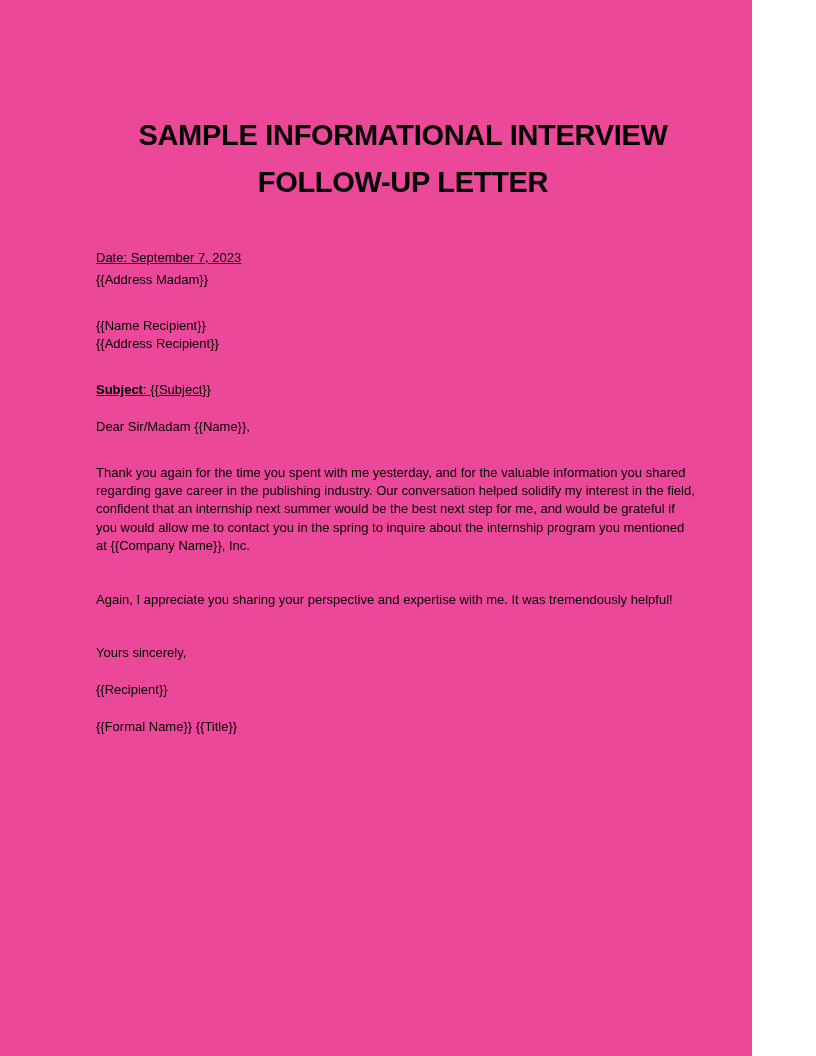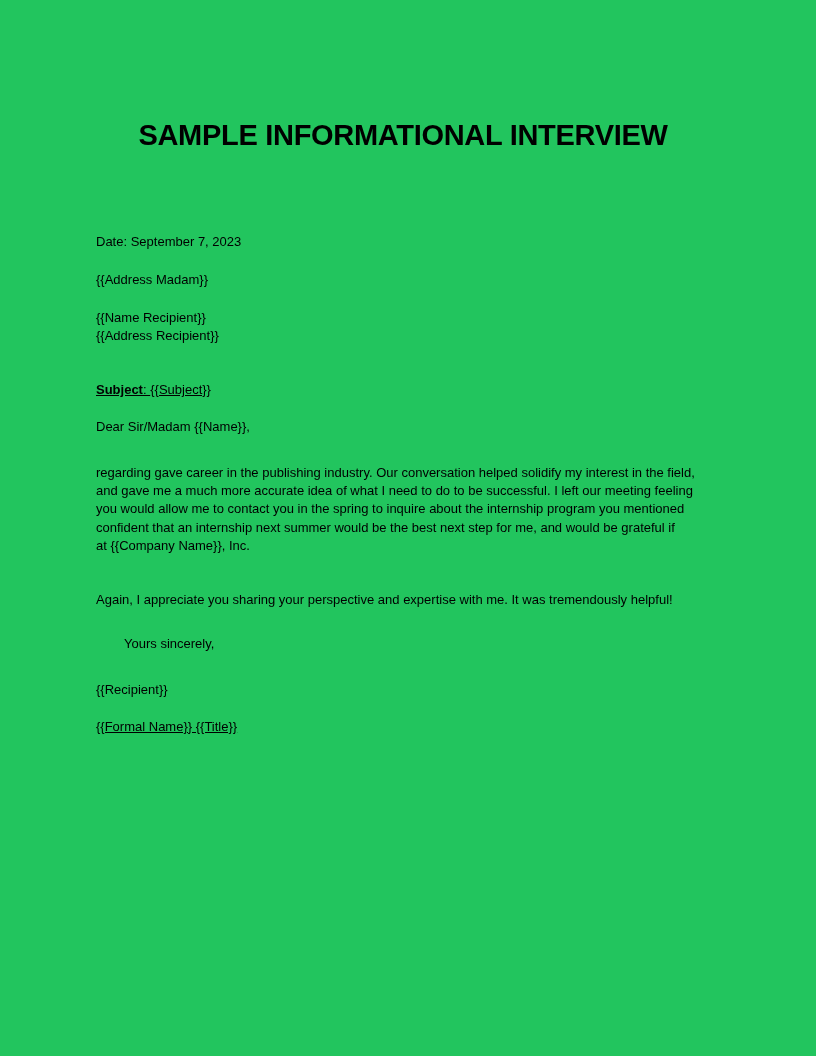--- a/index.html
+++ b/index.html
@@ -12,23 +12,23 @@
       height: 1056px;
       position: relative;
       overflow: hidden;
       font-family: "Liberation Sans", "DejaVu Sans", sans-serif;
       color: #000000;
     }
     .page {
       position: absolute;
       left: 0;
       top: 0;
-      width: 816px;
+      width: 752px;
       height: 1056px;
-      background: #22c55e;
+      background: #ec4899;
     }
     .title {
       position: absolute;
       left: 0;
       width: 806px;
       top: 112px;
       text-align: center;
       font-weight: bold;
       font-size: 29px;
       line-height: 47px;
@@ -37,61 +37,62 @@
     .title div { white-space: nowrap; }
     .body {
       position: absolute;
       left: 96px;
       top: 233px;
       width: 630px;
       font-size: 13px;
       line-height: 18.2px;
     }
     .line { white-space: nowrap; }
-    .date { position: absolute; top: 0; }
+    .date { position: absolute; top: 16px; text-decoration: underline; }
     .sender { position: absolute; top: 38px; }
-    .recipient { position: absolute; top: 76px; }
+    .recipient { position: absolute; top: 84px; }
     .subject { position: absolute; top: 148px; text-decoration: underline; }
     .salutation { position: absolute; top: 185px; }
     .para1 { position: absolute; top: 231px; width: 630px; }
     .para2 { position: absolute; top: 358px; text-align: center; }
-    .closing { position: absolute; top: 402px; margin-left: 28px; }
+    .closing { position: absolute; top: 411px; }
     .signature { position: absolute; top: 448px; }
-    .formal { position: absolute; top: 485px; text-decoration: underline; }
+    .formal { position: absolute; top: 485px; }
     .bold { font-weight: bold; }
   </style>
 </head>
 <body>
 
 <div class="page">
 
   <div class="title">
     <div>SAMPLE INFORMATIONAL INTERVIEW</div>
+    <div>FOLLOW-UP LETTER</div>
   </div>
 
   <div class="body">
 
     <div class="line date">Date: September 7, 2023</div>
 
     <div class="line sender">{{Address Madam}}</div>
 
     <div class="recipient">
       <div class="line">{{Name Recipient}}</div>
       <div class="line">{{Address Recipient}}</div>
     </div>
 
     <div class="line subject"><span class="bold">Subject</span><span>: </span><span>{{Subject}}</span></div>
 
     <div class="line salutation">Dear Sir/Madam {{Name}},</div>
 
     <div class="para1">
+      <div class="line">Thank you again for the time you spent with me yesterday, and for the valuable information you shared</div>
       <div class="line">regarding gave career in the publishing industry. Our conversation helped solidify my interest in the field,</div>
-      <div class="line">and gave me a much more accurate idea of what I need to do to be successful. I left our meeting feeling</div>
+      <div class="line">confident that an internship next summer would be the best next step for me, and would be grateful if</div>
       <div class="line">you would allow me to contact you in the spring to inquire about the internship program you mentioned</div>
-      <div class="line">confident that an internship next summer would be the best next step for me, and would be grateful if</div>
       <div class="line">at {{Company Name}}, Inc.</div>
     </div>
 
     <div class="line para2">Again, I appreciate you sharing your perspective and expertise with me. It was tremendously helpful!</div>
 
     <div class="line closing">Yours sincerely,</div>
 
     <div class="line signature">{{Recipient}}</div>
 
     <div class="line formal">{{Formal Name}} {{Title}}</div>

